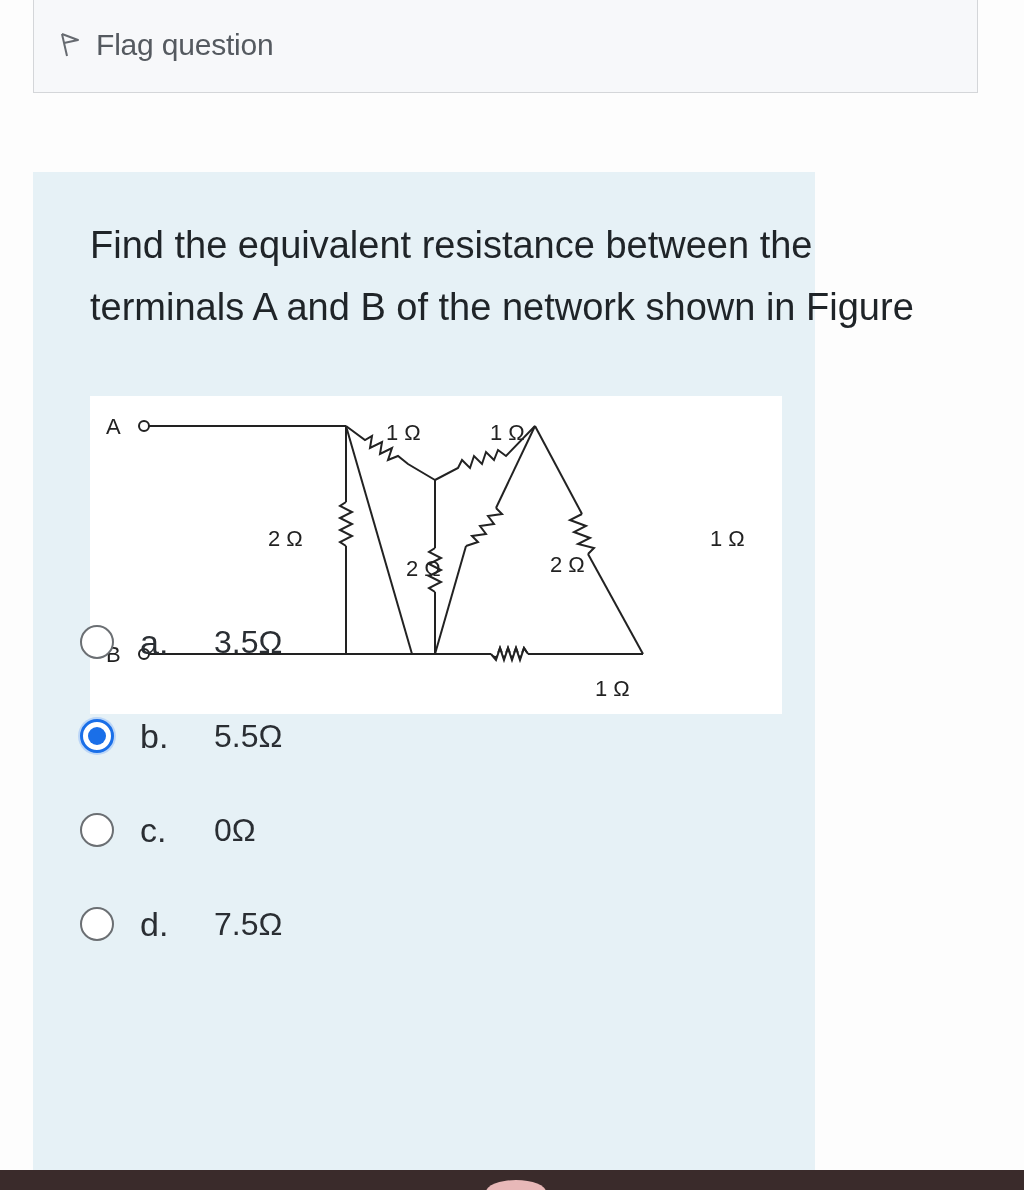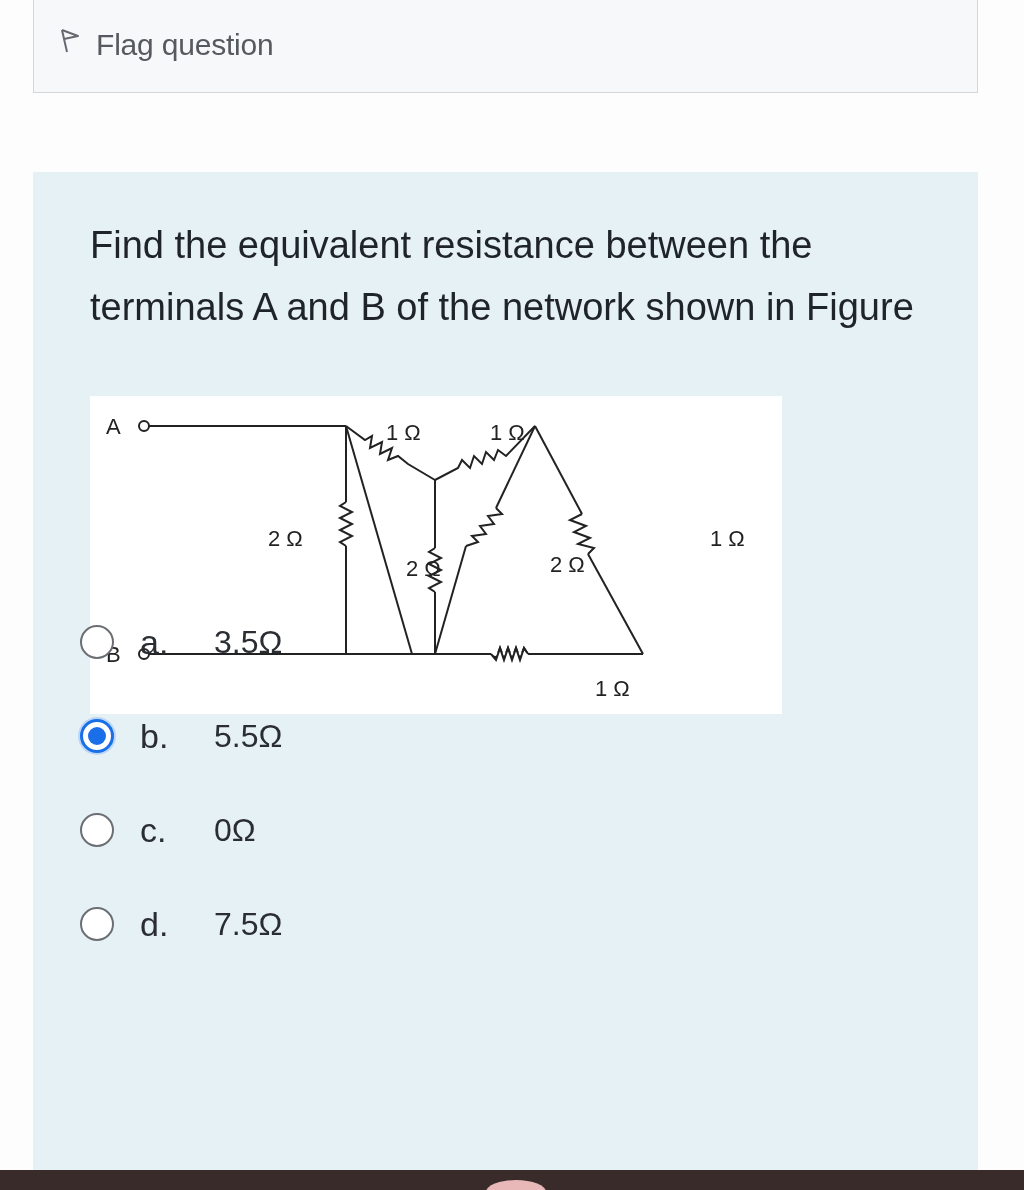--- a/index.html
+++ b/index.html
@@ -4,25 +4,25 @@
 <style>
   html, body { margin:0; padding:0; }
   body {
     width:1024px; height:1190px; position:relative; overflow:hidden;
     background:#fdfdfd; font-family:"Liberation Sans", sans-serif;
   }
   .flag-box {
     position:absolute; left:33px; top:-2px; width:945px; height:95px;
     background:#f7f8fa; border:1.5px solid #d4d6d9; border-top:none; box-sizing:border-box;
   }
-  .flag-row { position:absolute; left:26px; top:30px; display:flex; }
+  .flag-row { position:absolute; left:26px; top:30px; display:flex; align-items:center; }
   .flag-icon { width:22px; height:26px; margin-right:14px; }
   .flag-label { font-size:30px; color:#555a60; letter-spacing:-0.2px; }
   .question {
-    position:absolute; left:33px; top:172px; width:945px; height:1000px;
+    position:absolute; left:33px; top:172px; width:782px; height:1000px;
     background:#e6f1f6; box-sizing:border-box;
   }
   .qtext {
     position:absolute; left:57px; top:42px; width:830px;
     font-size:38px; line-height:62px; color:#1f2428;
   }
   .figure {
     position:absolute; left:57px; top:224px; width:692px; height:318px; background:#ffffff;
   }
   .figure svg { position:absolute; left:0; top:0; }

